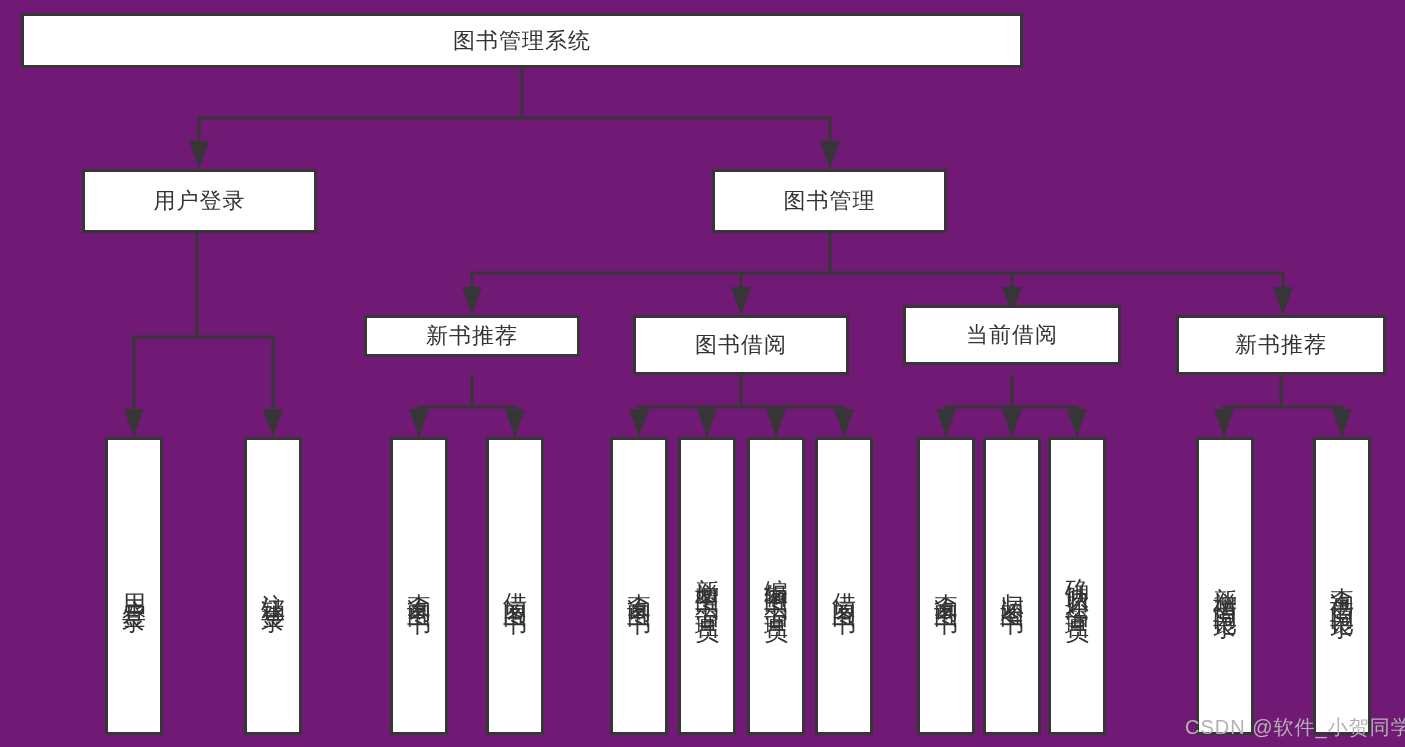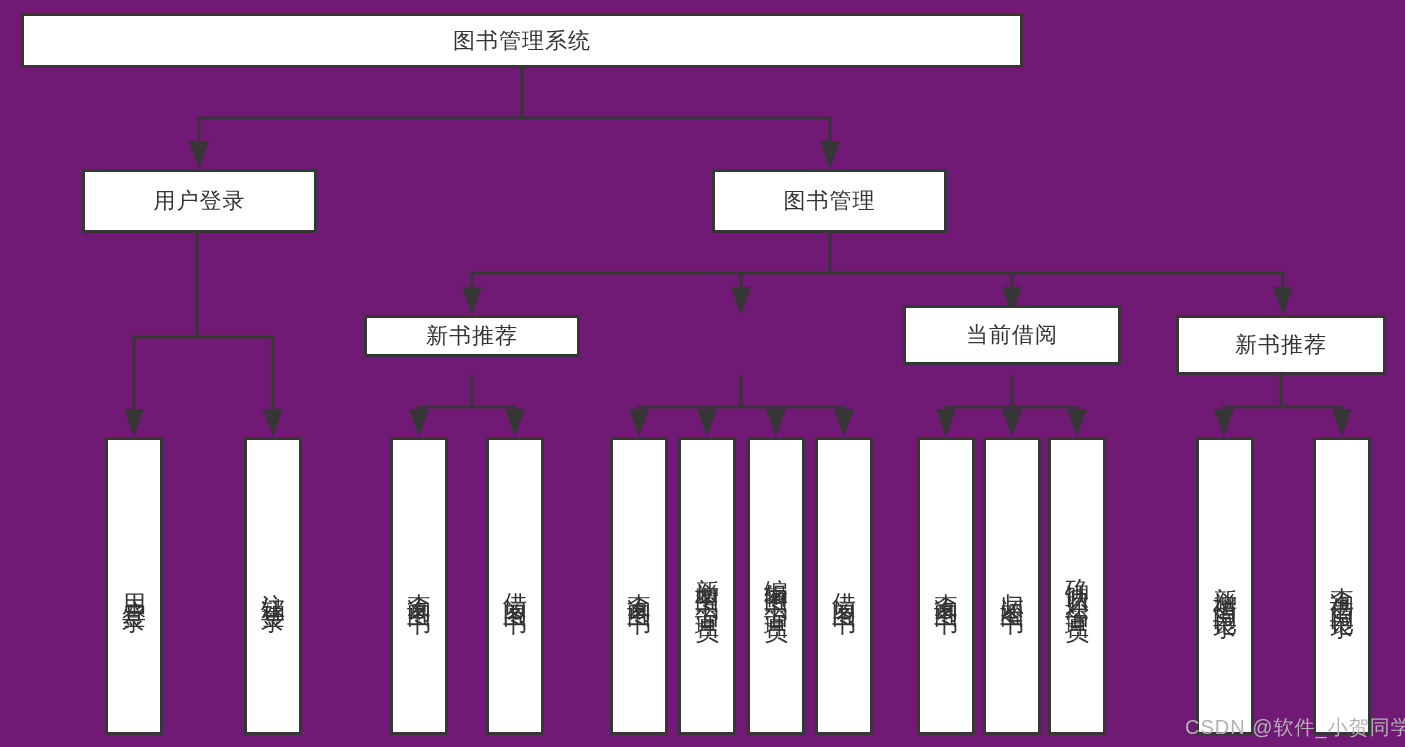--- a/index.html
+++ b/index.html
@@ -84,20 +84,21 @@
       <polygon points="1332,409 1352,409 1342,437"></polygon>
     </g>
   </svg>
 
   <div class="box hlabel n-root">图书管理系统</div>
 
   <div class="box hlabel n-login">用户登录</div>
   <div class="box hlabel n-mgmt">图书管理</div>
 
   <div class="box hlabel n-rec">新书推荐</div>
+  <div class="box hlabel n-bor">图书借阅</div>
   <div class="box hlabel n-cur">当前借阅</div>
   <div class="box hlabel n-hist">新书推荐</div>
 
   <div class="box leaf l-a1">
     <span>用户登录</span>
   </div>
   <div class="box leaf l-a2">
     <span>注销登录</span>
   </div>
 

